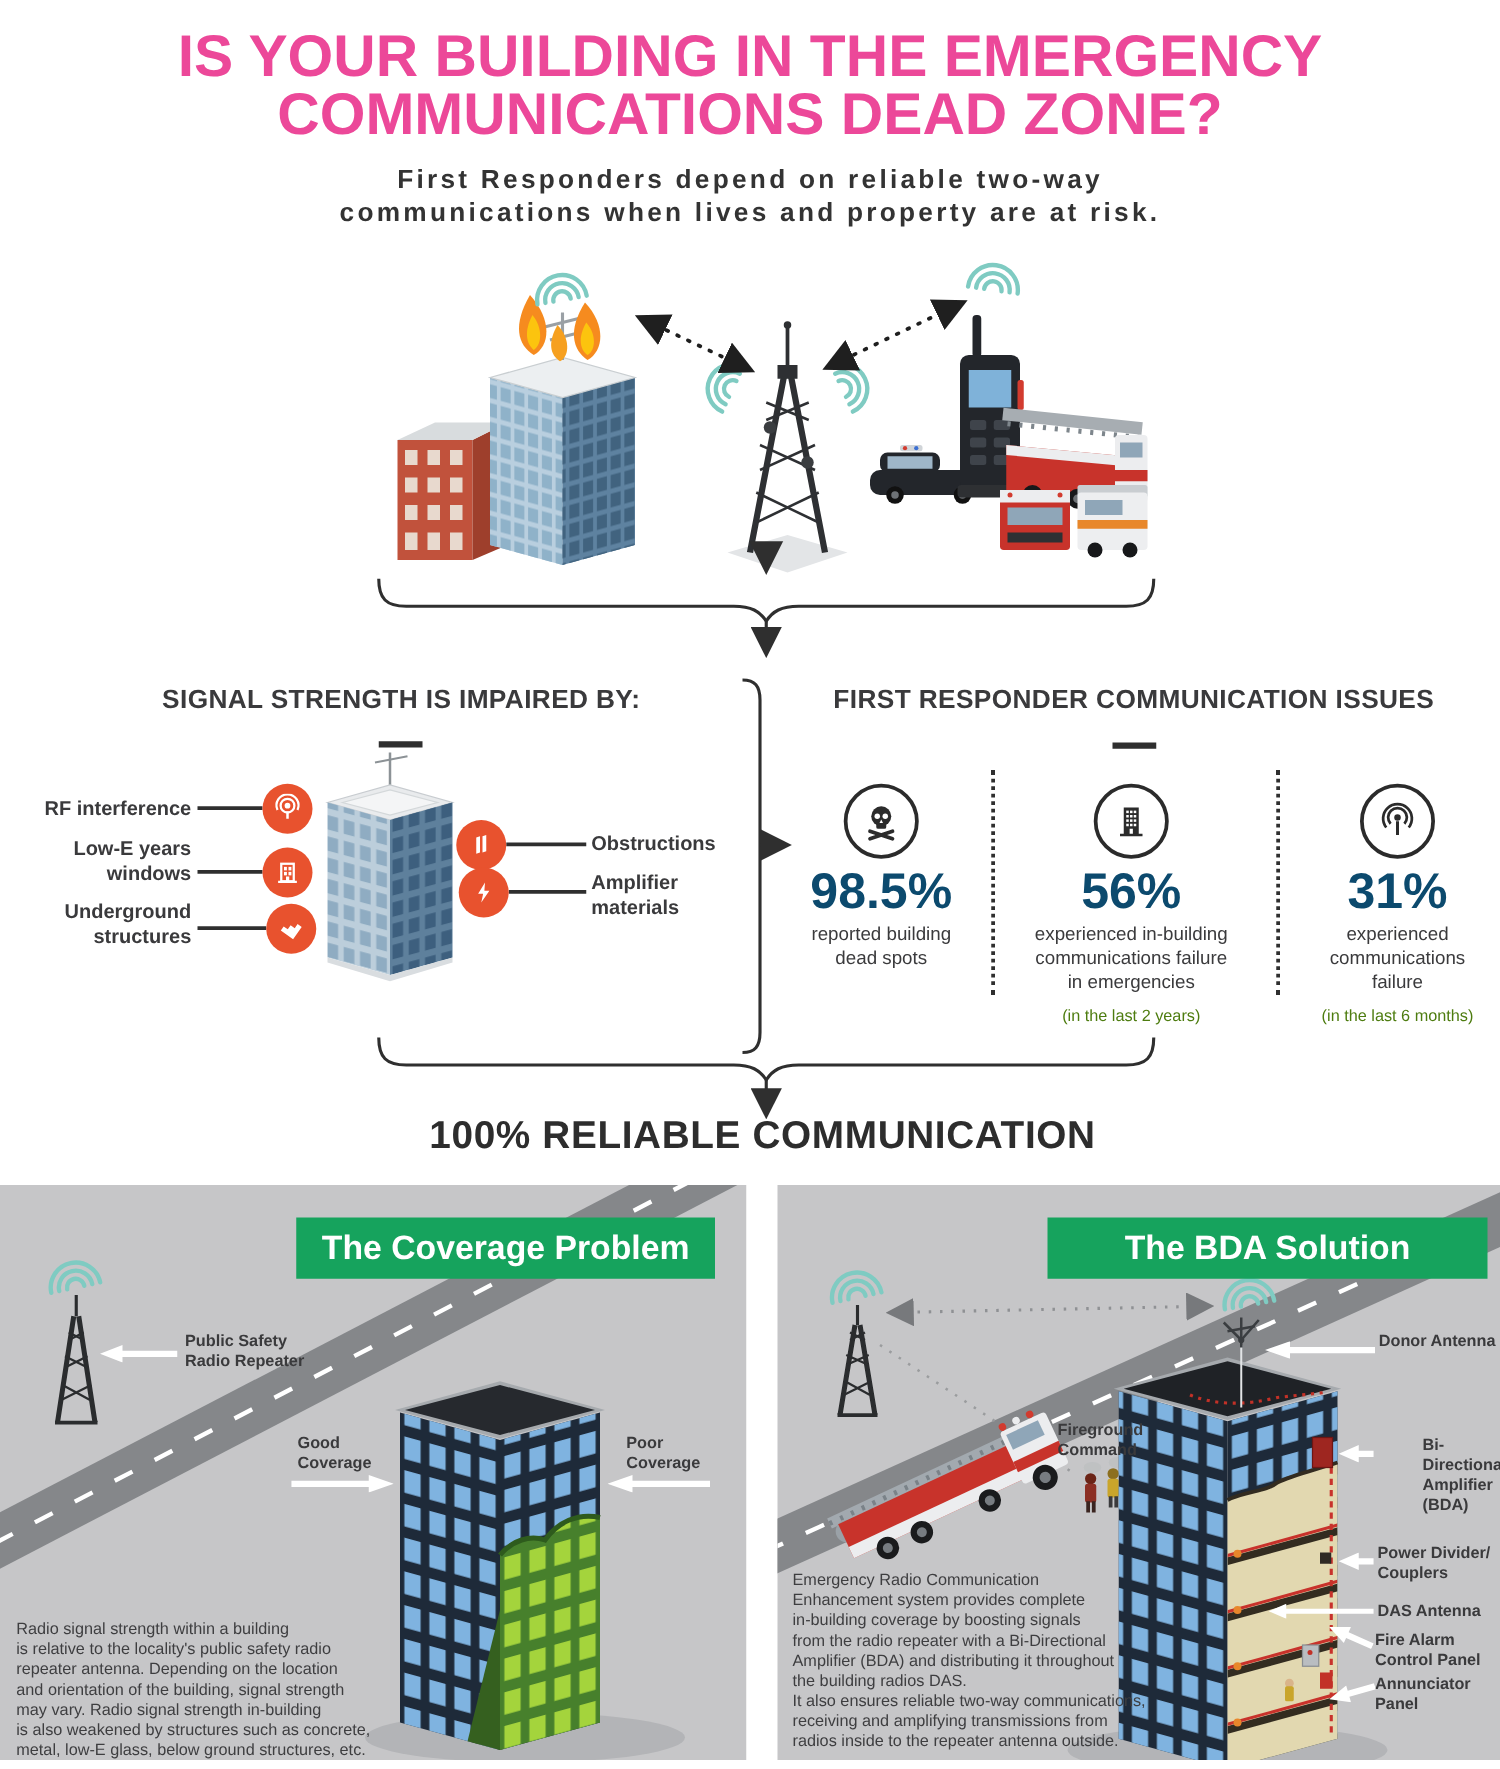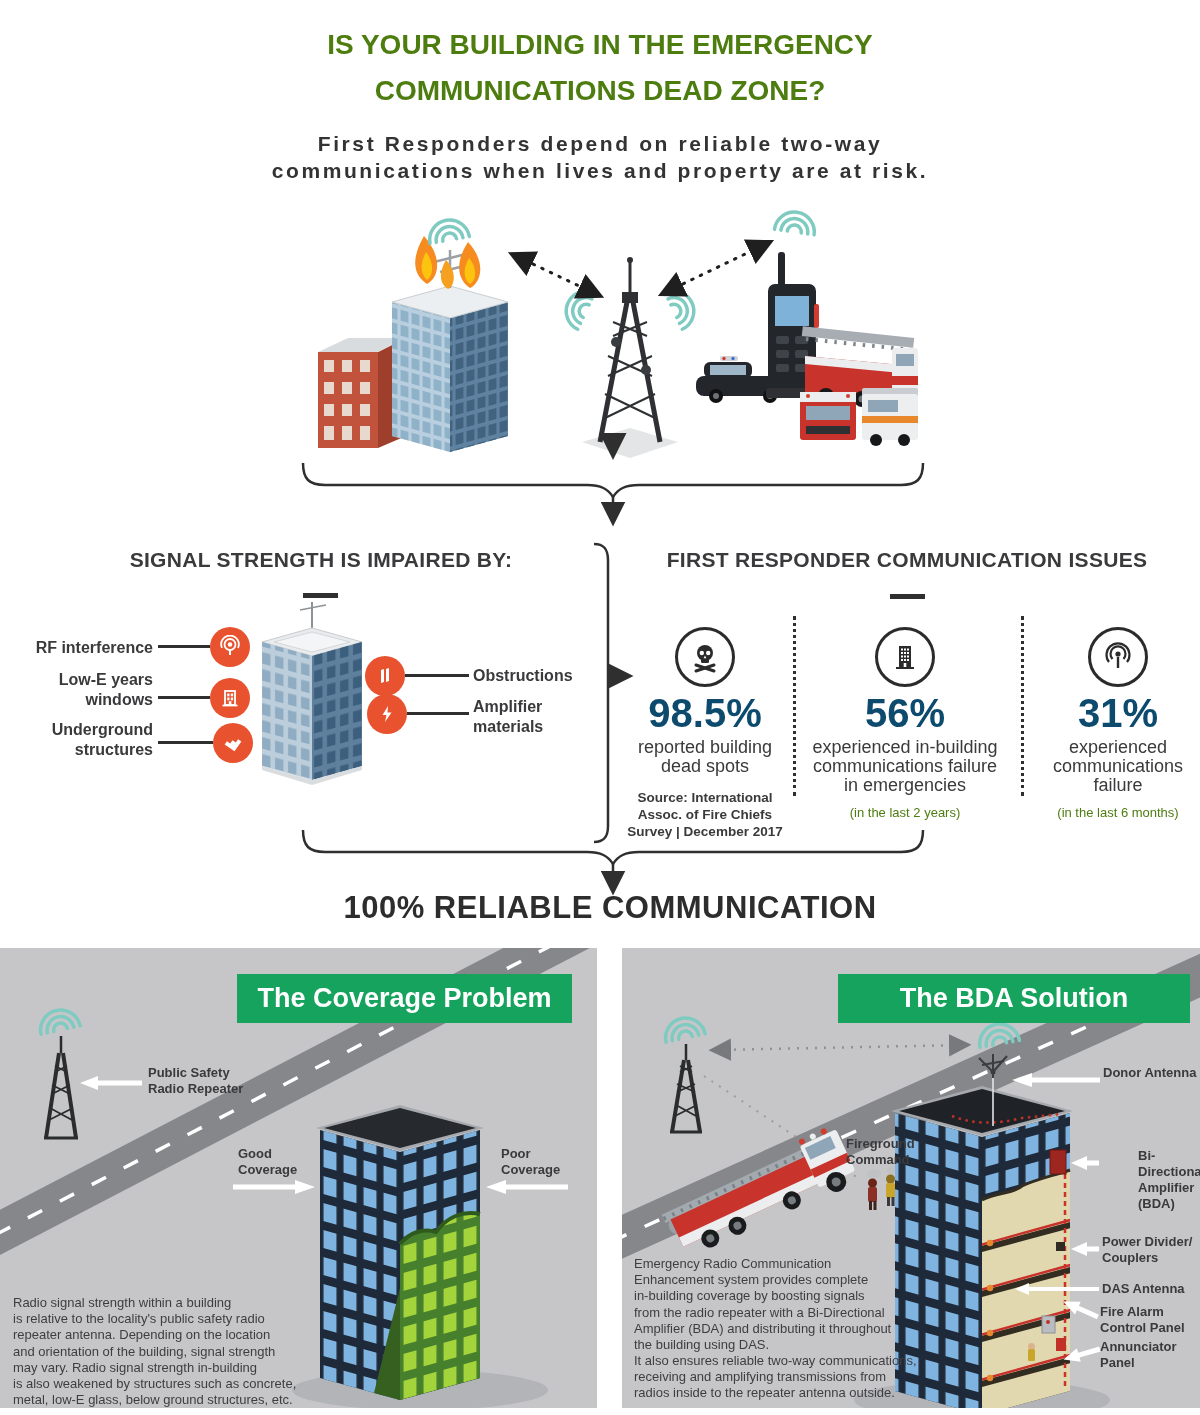--- a/index.html
+++ b/index.html
@@ -1,31 +1,31 @@
 <!DOCTYPE html>
 <html><head>
 <meta charset="utf-8">
 <style>
   html,body{margin:0;padding:0;background:#fff;}
   .page{position:relative;width:1200px;height:1415px;background:#fff;overflow:hidden;
         font-family:"Liberation Sans",sans-serif;color:#3a3a3c;}
   .abs{position:absolute;}
   .pre{white-space:pre-line;}
-  .title{font-size:28px;line-height:46px;font-weight:bold;color:#4d7c0f;text-align:center;letter-spacing:0px;}
+  .title{font-size:47px;line-height:46px;font-weight:bold;color:#ec4899;text-align:center;letter-spacing:0px;}
   .subtitle{font-size:21px;line-height:27px;font-weight:bold;color:#333;text-align:center;letter-spacing:2.6px;}
   .sec-head{font-size:21px;font-weight:bold;color:#3a3a3c;text-align:center;letter-spacing:0.3px;}
   .dash{background:#2f2f2f;height:4.5px;}
   .imp-label{font-size:16px;line-height:20px;font-weight:600;color:#3a3a3c;}
   .conn{background:#2f2f2f;height:2.5px;}
   .icon-circle{width:40px;height:40px;border-radius:50%;background:#e8522e;display:flex;align-items:center;justify-content:center;}
   .stat-col{width:190px;text-align:center;}
   .stat-circle{width:54px;height:54px;border:3.5px solid #2b2b2b;border-radius:50%;background:#fff;
                display:flex;align-items:center;justify-content:center;margin:0 auto;}
   .stat-value{font-size:40px;line-height:44px;font-weight:bold;color:#0c4a6e;margin-top:4px;}
-  .stat-desc{font-size:18px;line-height:19px;color:#3a3a3c;margin-top:3px;text-align:center;}
+  .stat-desc{font-size:15px;line-height:19px;color:#3a3a3c;margin-top:3px;text-align:center;}
   .stat-note{font-size:13px;color:#4d7c0f;margin-top:10px;}
   .stat-source{font-size:13.5px;line-height:17px;font-weight:600;color:#3a3a3c;margin-top:13px;}
   .dotted-sep{border-left:3px dotted #2f2f2f;width:0;}
   .reliable{font-size:31px;font-weight:bold;color:#2d2d2d;text-align:center;letter-spacing:0.5px;}
   .panel{background:#c6c6c8;}
   .banner{background:#16a35d;color:#fff;font-size:27px;font-weight:bold;display:flex;align-items:center;justify-content:center;}
   .p-label{font-size:13px;line-height:16px;font-weight:bold;color:#3a3a3c;}
   .p-body{font-size:13px;line-height:16.2px;color:#3e3e40;}
 </style>
 </head>
@@ -302,23 +302,20 @@
         <circle cx="13.8" cy="13" r="2.2" fill="#fff"></circle>
           <circle cx="20.2" cy="13" r="2.2" fill="#fff"></circle>
         <polygon points="17,15.5 15.6,18.3 18.4,18.3" fill="#fff"></polygon>
         <line x1="8" y1="25" x2="26" y2="31" stroke="#2b2b2b" stroke-width="3" stroke-linecap="round"></line>
         <line x1="26" y1="25" x2="8" y2="31" stroke="#2b2b2b" stroke-width="3" stroke-linecap="round"></line>
       </svg>
     </div>
     <div class="stat-value">98.5%</div>
     <div class="stat-desc pre">reported building
 dead spots</div>
-    <div class="stat-source pre">Source: International
-Assoc. of Fire Chiefs
-Survey | December 2017</div>
   </div>
 
   <div class="abs stat-col" style="left:810px;top:627px;">
     <div class="stat-circle">
       <svg width="34" height="34" viewBox="0 0 34 34">
         <rect x="11" y="6" width="12" height="22" fill="#2b2b2b"></rect>
         <g fill="#fff">
           <rect x="13" y="8.5" width="2" height="2"></rect>
             <rect x="16" y="8.5" width="2" height="2"></rect>
             <rect x="19" y="8.5" width="2" height="2"></rect>
@@ -608,19 +605,19 @@
 Panel</div>
     <svg class="abs" style="left:440px;top:394px;transform:rotate(-16deg);transform-origin:right center;" width="38" height="14" viewBox="0 0 38 14">
       <polygon points="38,4.5 16,4.5 16,0 0,7 16,14 16,9.5 38,9.5" fill="#fff"></polygon>
     </svg>
 
     <div class="abs p-body pre" style="left:12px;top:308px;width:320px;">Emergency Radio Communication
 Enhancement system provides complete
 in-building coverage by boosting signals
 from the radio repeater with a Bi-Directional
 Amplifier (BDA) and distributing it throughout
-the building using DAS.</div>
+the building radios DAS.</div>
     <div class="abs p-body pre" style="left:12px;top:405px;width:330px;">It also ensures reliable two-way communications,
 receiving and amplifying transmissions from
 radios inside to the repeater antenna outside.</div>
   </div>
 
 </div>
 
 </body></html>

